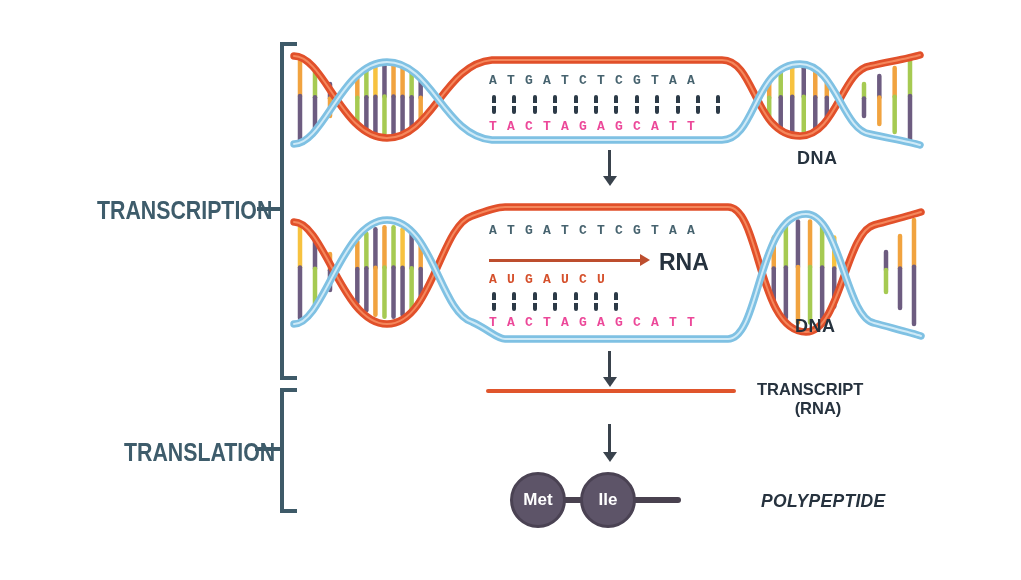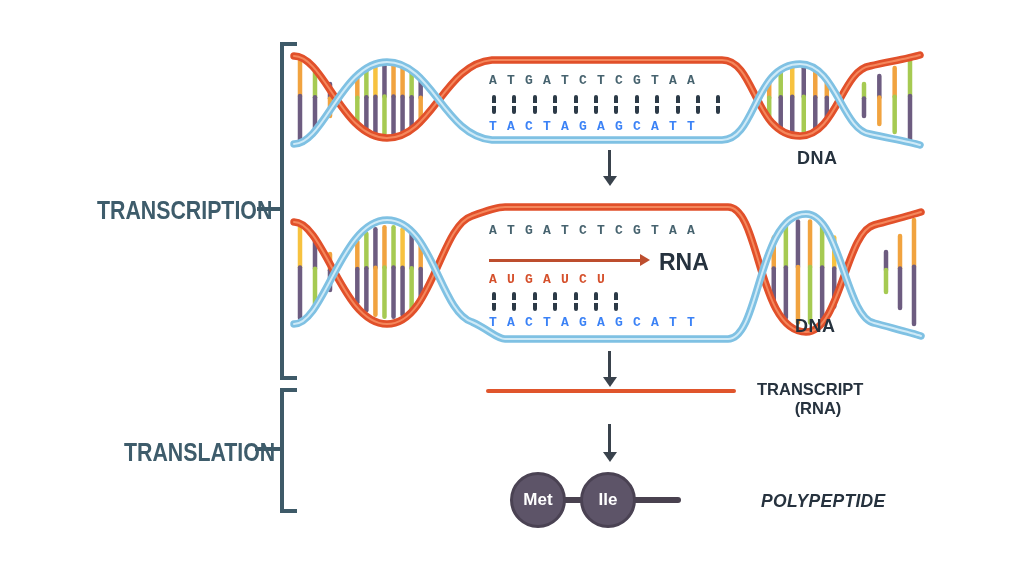--- a/index.html
+++ b/index.html
@@ -9,21 +9,21 @@
   
   .bracket{position:absolute;left:280px;width:13px;border:4px solid #3e5a68;border-right:none;}
   .bdash{position:absolute;height:4px;background:#3e5a68;}
   .stage-label{position:absolute;font-weight:bold;color:#3e5c6b;font-size:26px;
                transform:scaleX(0.82);transform-origin:left center;white-space:nowrap;}
 
   
   .seq{position:absolute;font-family:Liberation Mono, monospace;font-weight:bold;
        font-size:13px;letter-spacing:10.2px;white-space:nowrap;line-height:19px;}
   .seq-coding{color:#47636f;}
-  .seq-template{color:#3b82f6;}
+  .seq-template{color:#ec4899;}
   .seq-rna{color:#d5502c;}
 
   
   .bonds{position:absolute;display:flex;}
   .bond{width:20.4px;}
   .bond::before{content:"";display:block;width:4px;height:19px;margin-left:3.1px;
     background:linear-gradient(#2c3a47 0 42%,transparent 42% 58%,#2c3a47 58% 100%);
     border-radius:2px;}
 
   

